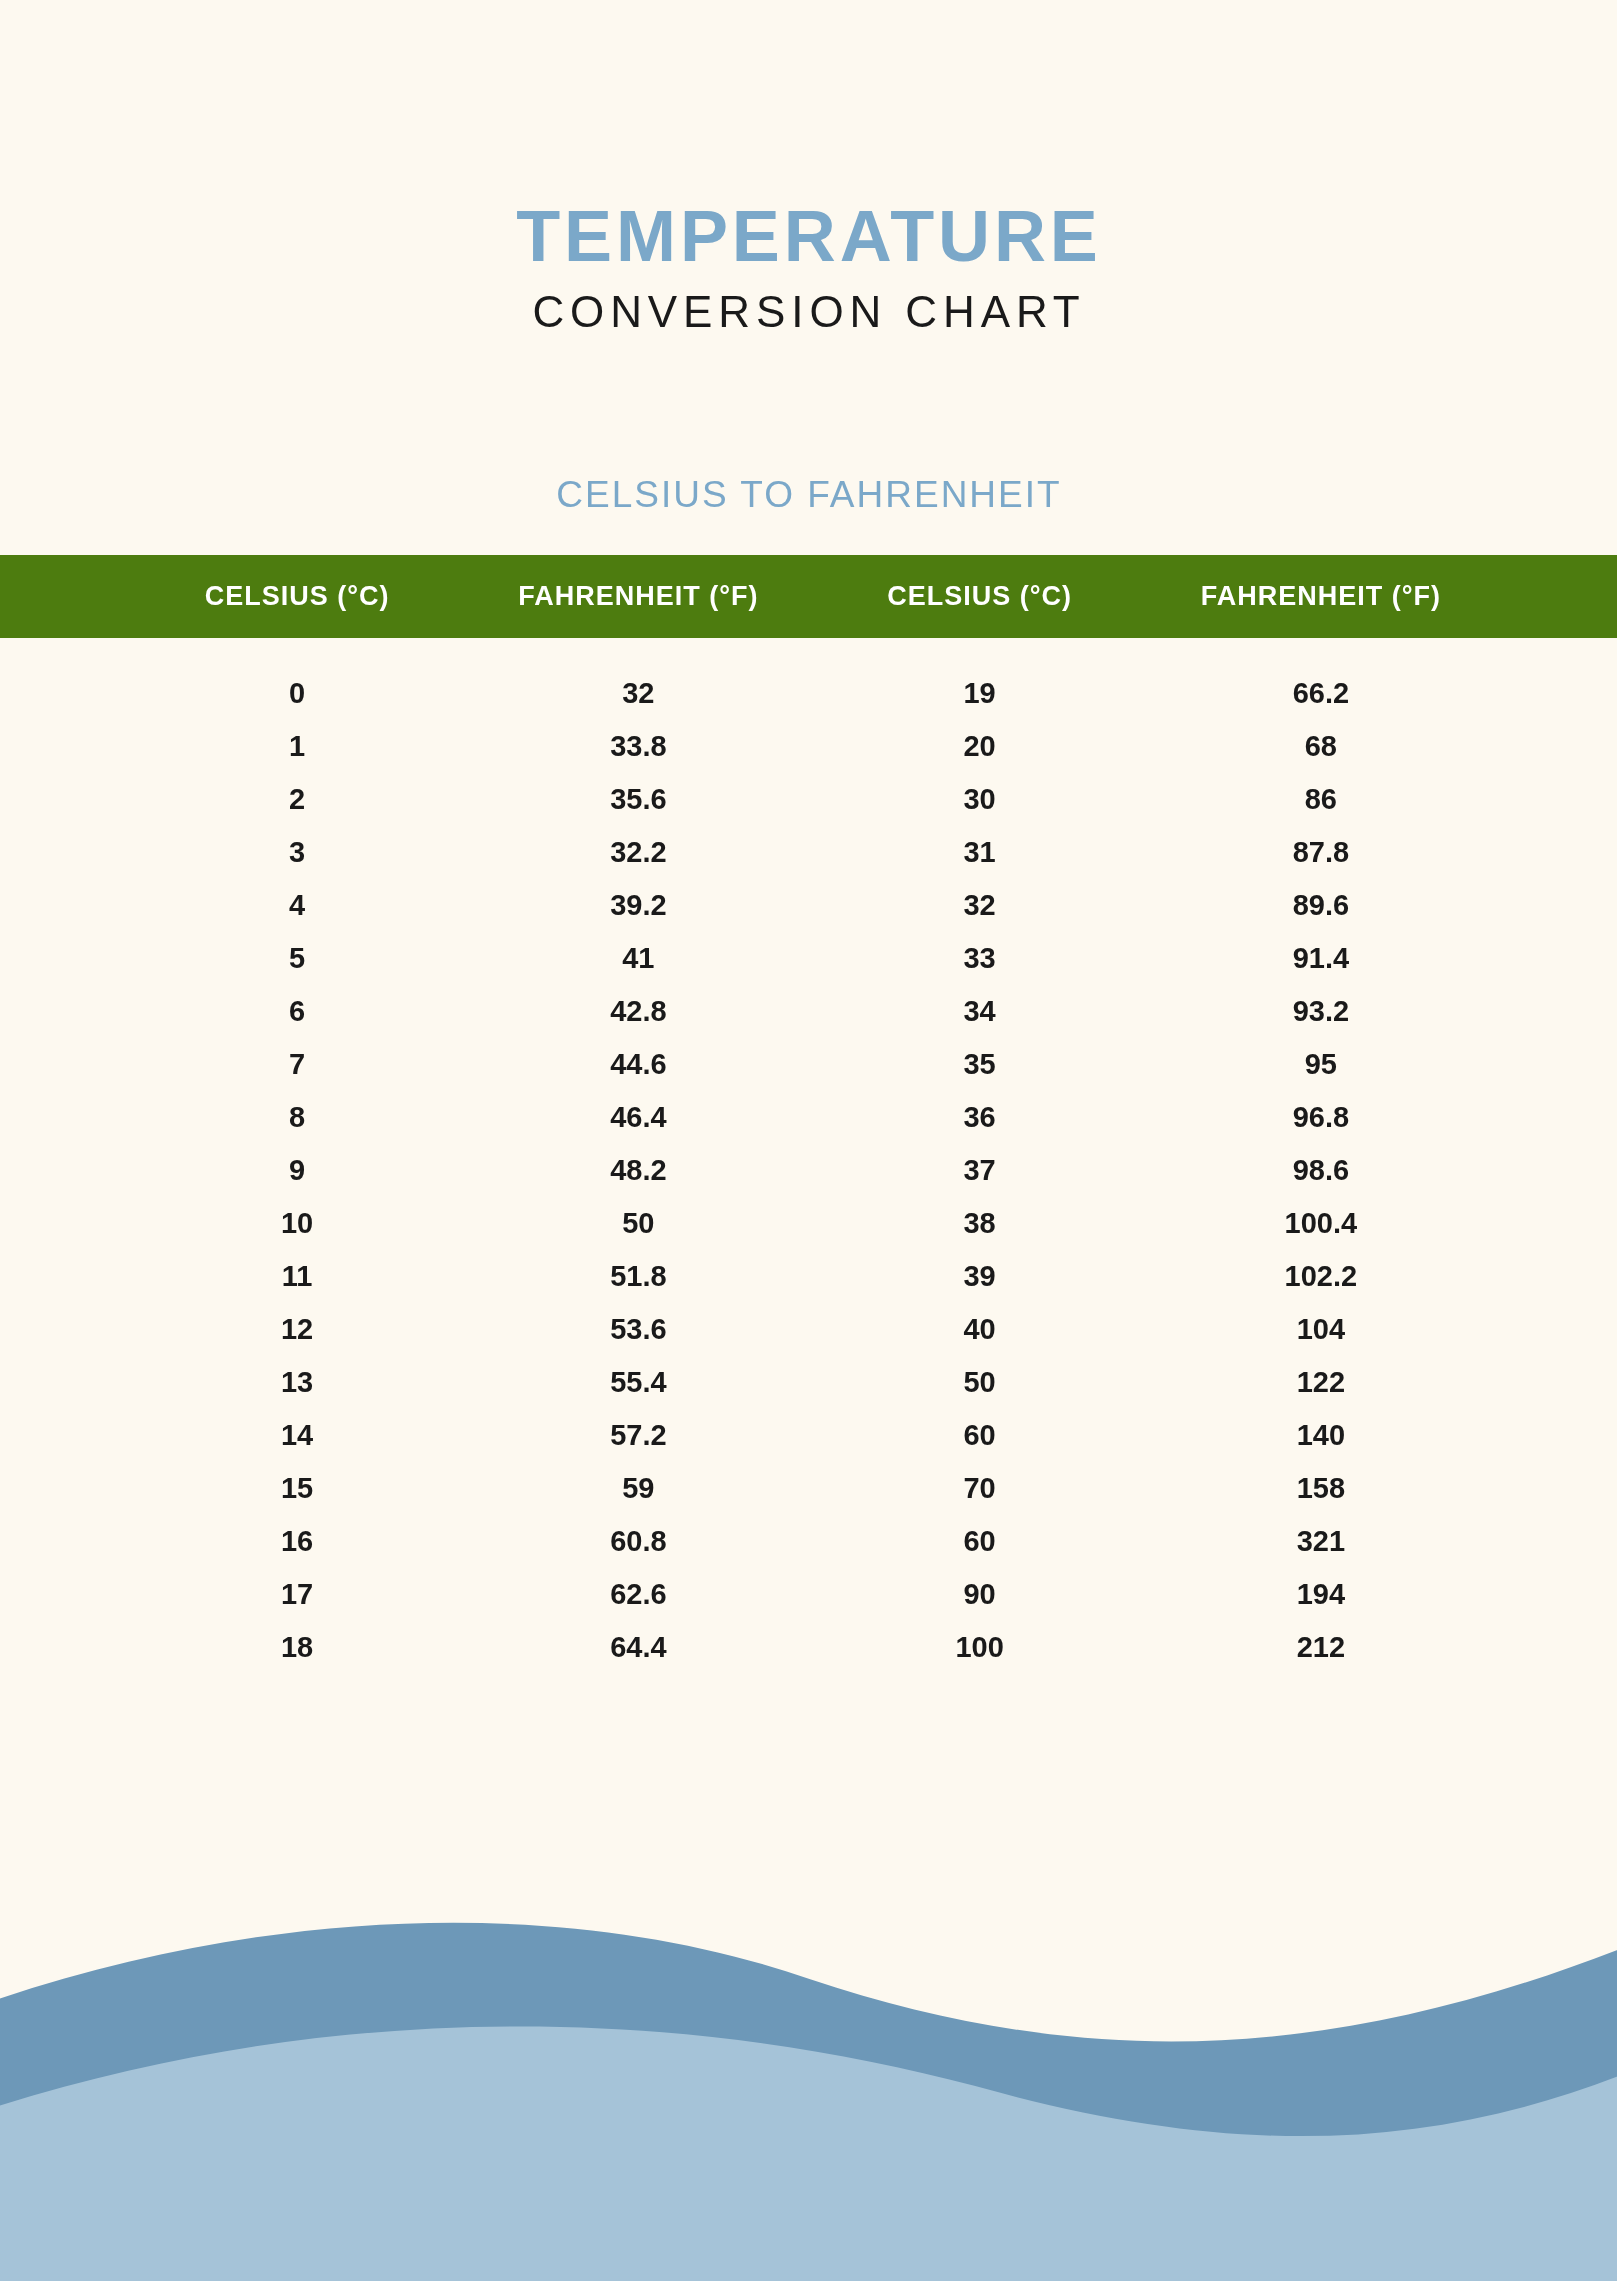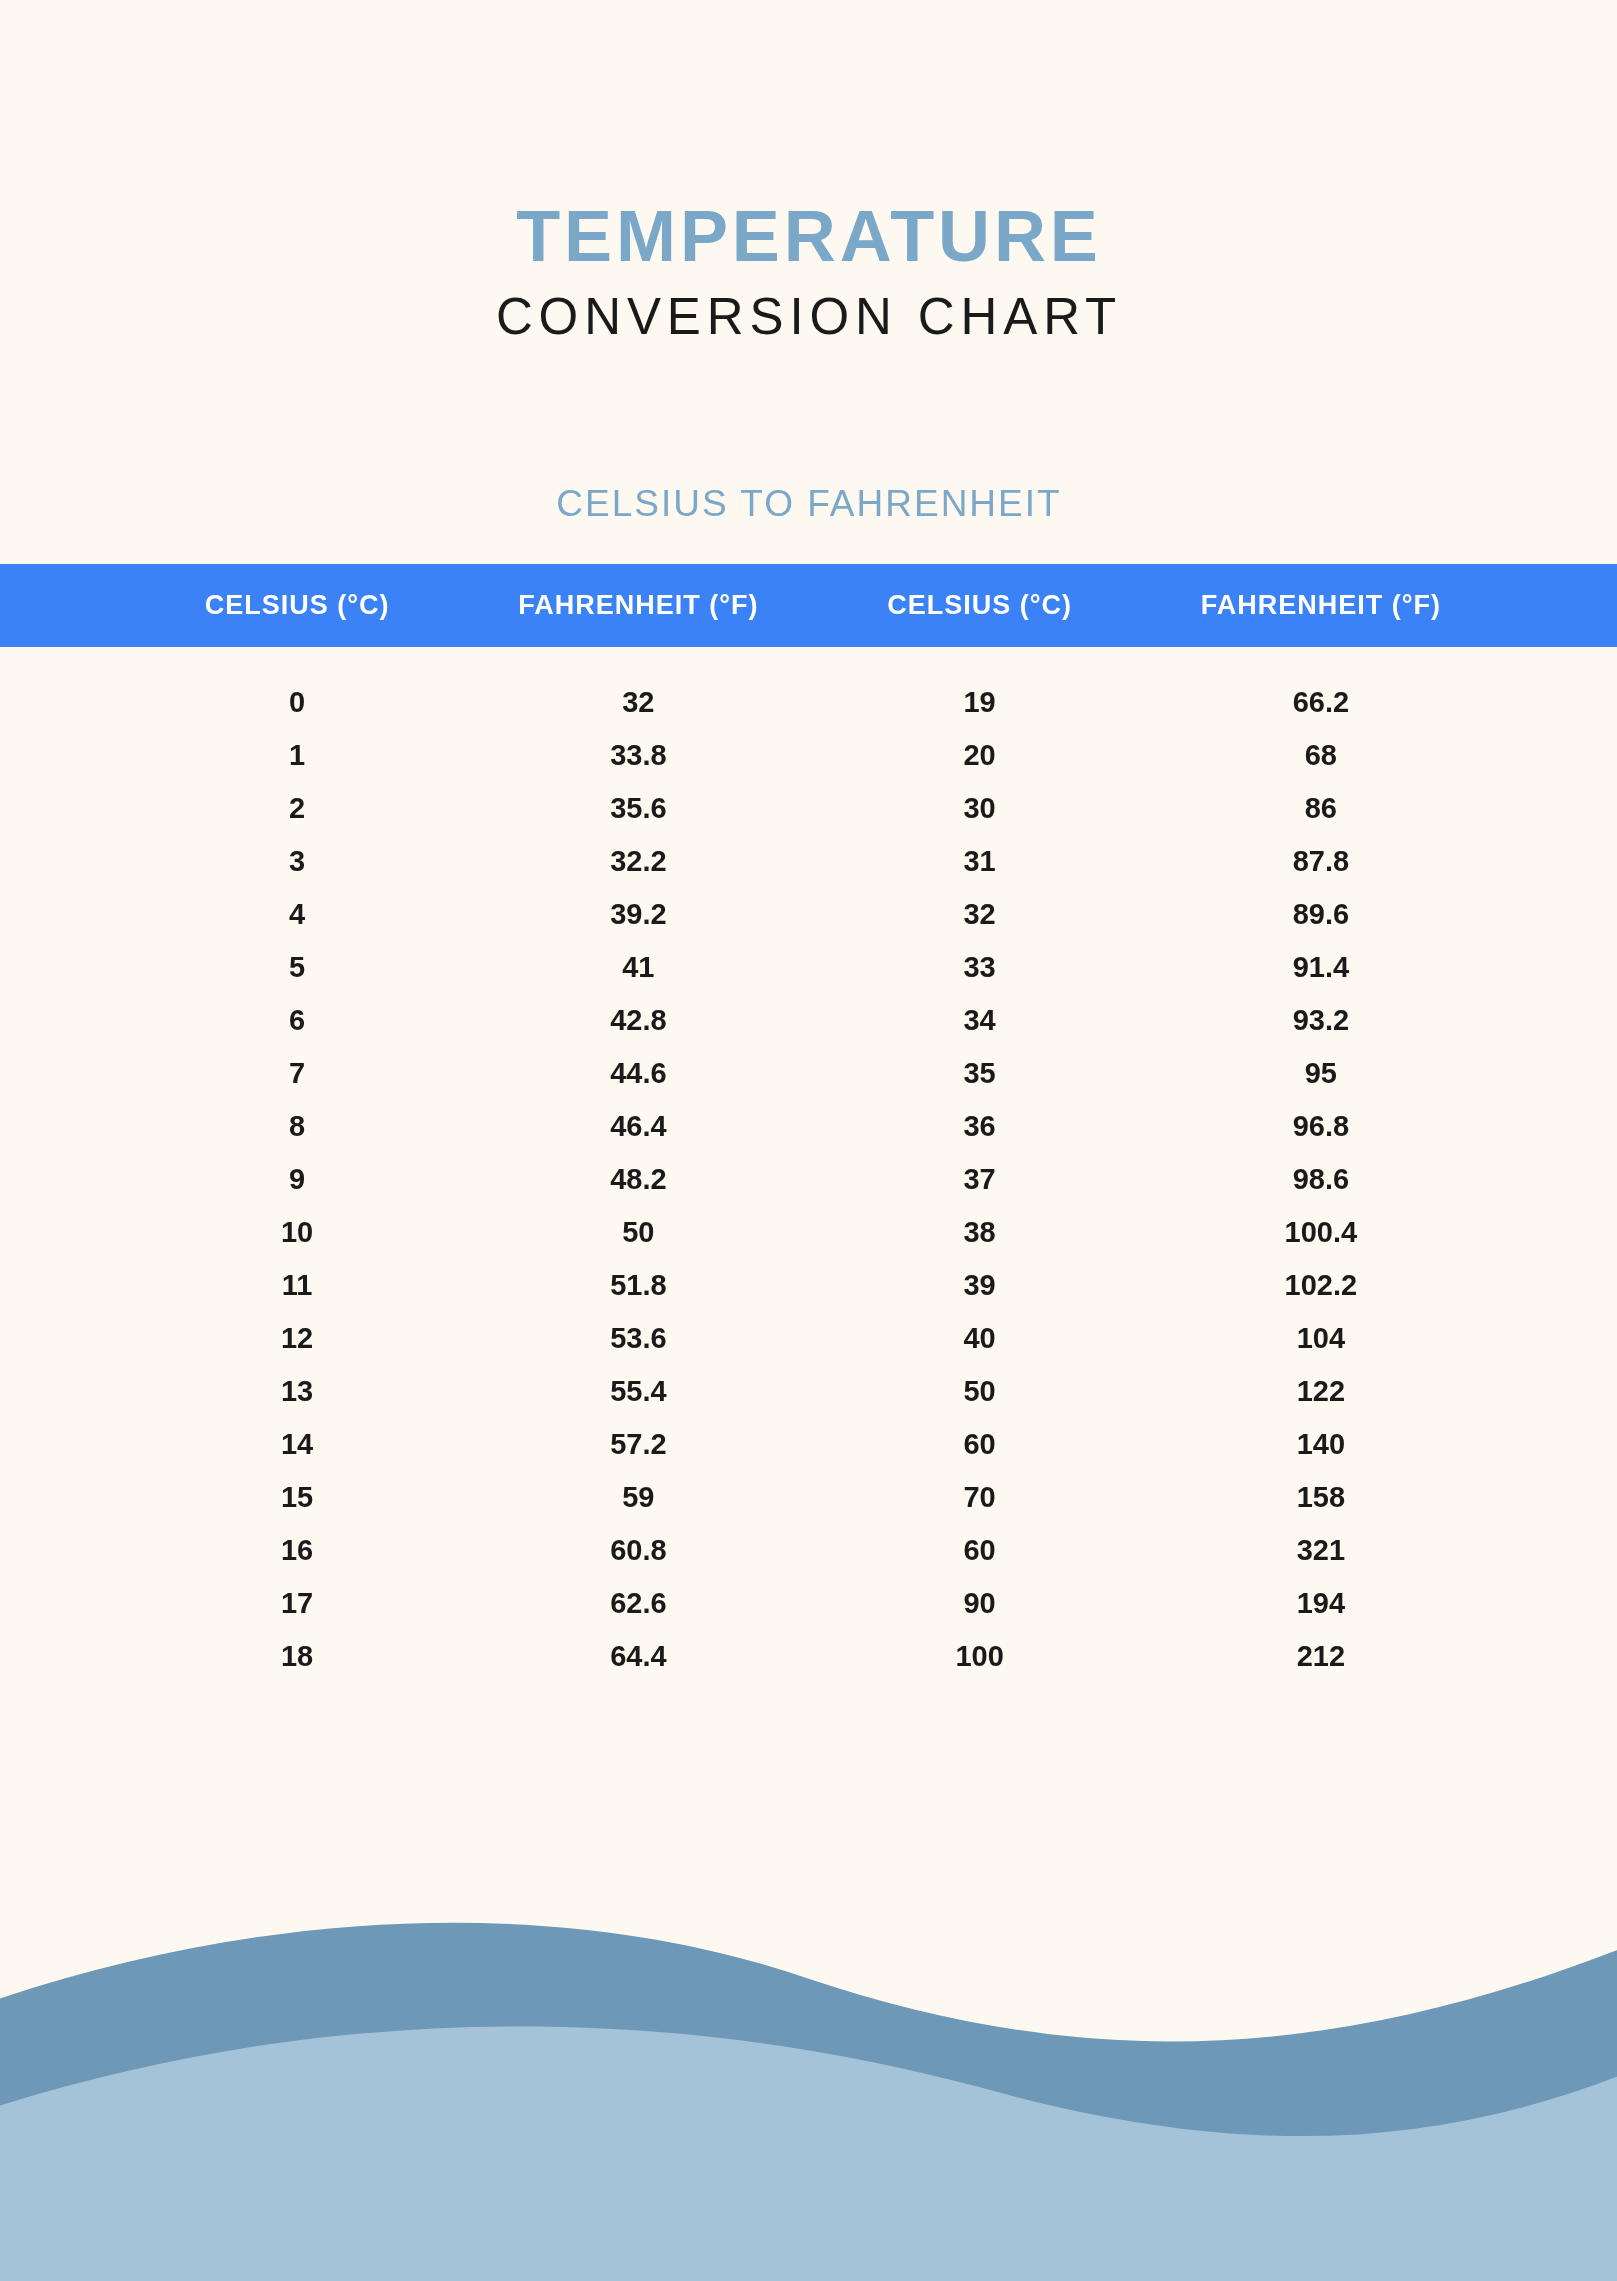--- a/index.html
+++ b/index.html
@@ -20,35 +20,35 @@
       text-align: center;
     }
     .main-title {
       font-size: 72px;
       font-weight: 700;
       letter-spacing: 3.9px;
       color: #7ba8c9;
       margin-bottom: 9.8px;
     }
     .sub-title {
-      font-size: 51px;
+      font-size: 44px;
       font-weight: 400;
       letter-spacing: 5.9px;
       color: #1a1a1a;
       margin-bottom: 137px;
     }
     .section-title {
       font-size: 37px;
       font-weight: 400;
       letter-spacing: 2px;
       color: #7ba8c9;
       margin-bottom: 39px;
     }
     .header-row {
-      background: #3b82f6;
+      background: #4d7c0f;
       height: 83px;
       display: flex;
       align-items: center;
       justify-content: center;
       width: 100%;
     }
     .header-inner {
       display: flex;
       width: 1365px;
       margin: 0 auto;

